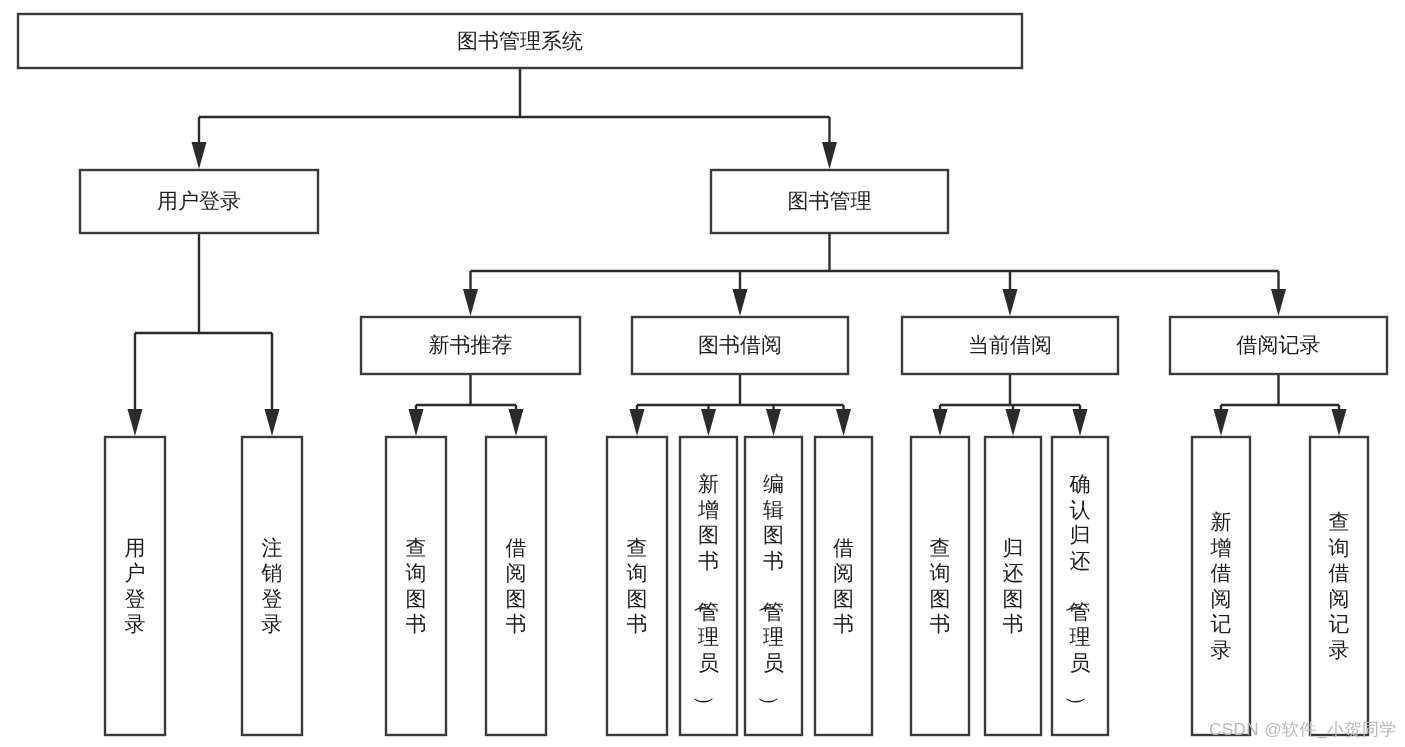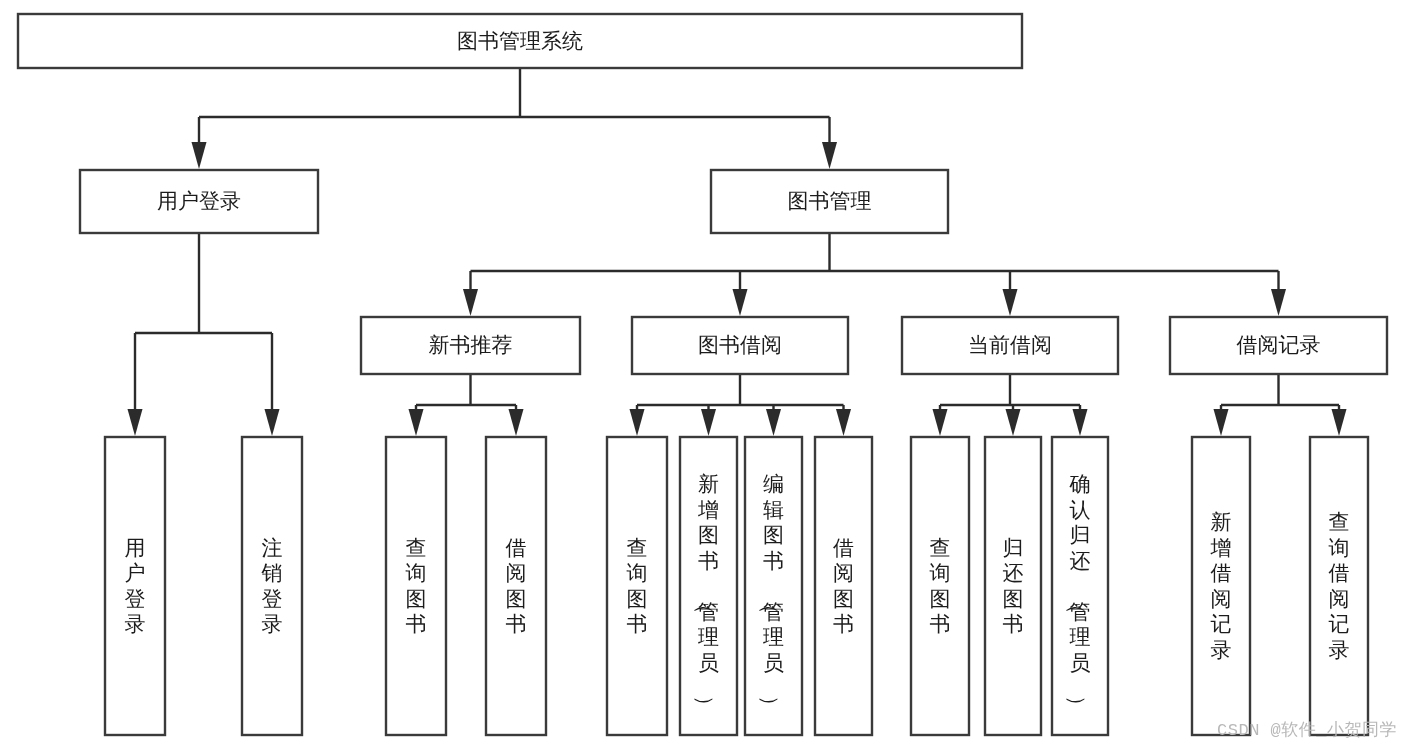--- a/index.html
+++ b/index.html
@@ -53,21 +53,21 @@
     fill: none;
     stroke-linecap: butt;
   }
   .arrow-head {
     fill: #2b2b2b;
   }
   .watermark {
     position: absolute;
     right: 8px;
     bottom: 6px;
-    font-family: Liberation Mono, monospace;
+    font-family: Liberation Sans, sans-serif;
     font-size: 17px;
     color: #b8b8b8;
     white-space: nowrap;
     letter-spacing: 0.5px;
     user-select: none;
   }
 </style>
 </head>
 <body>
 

